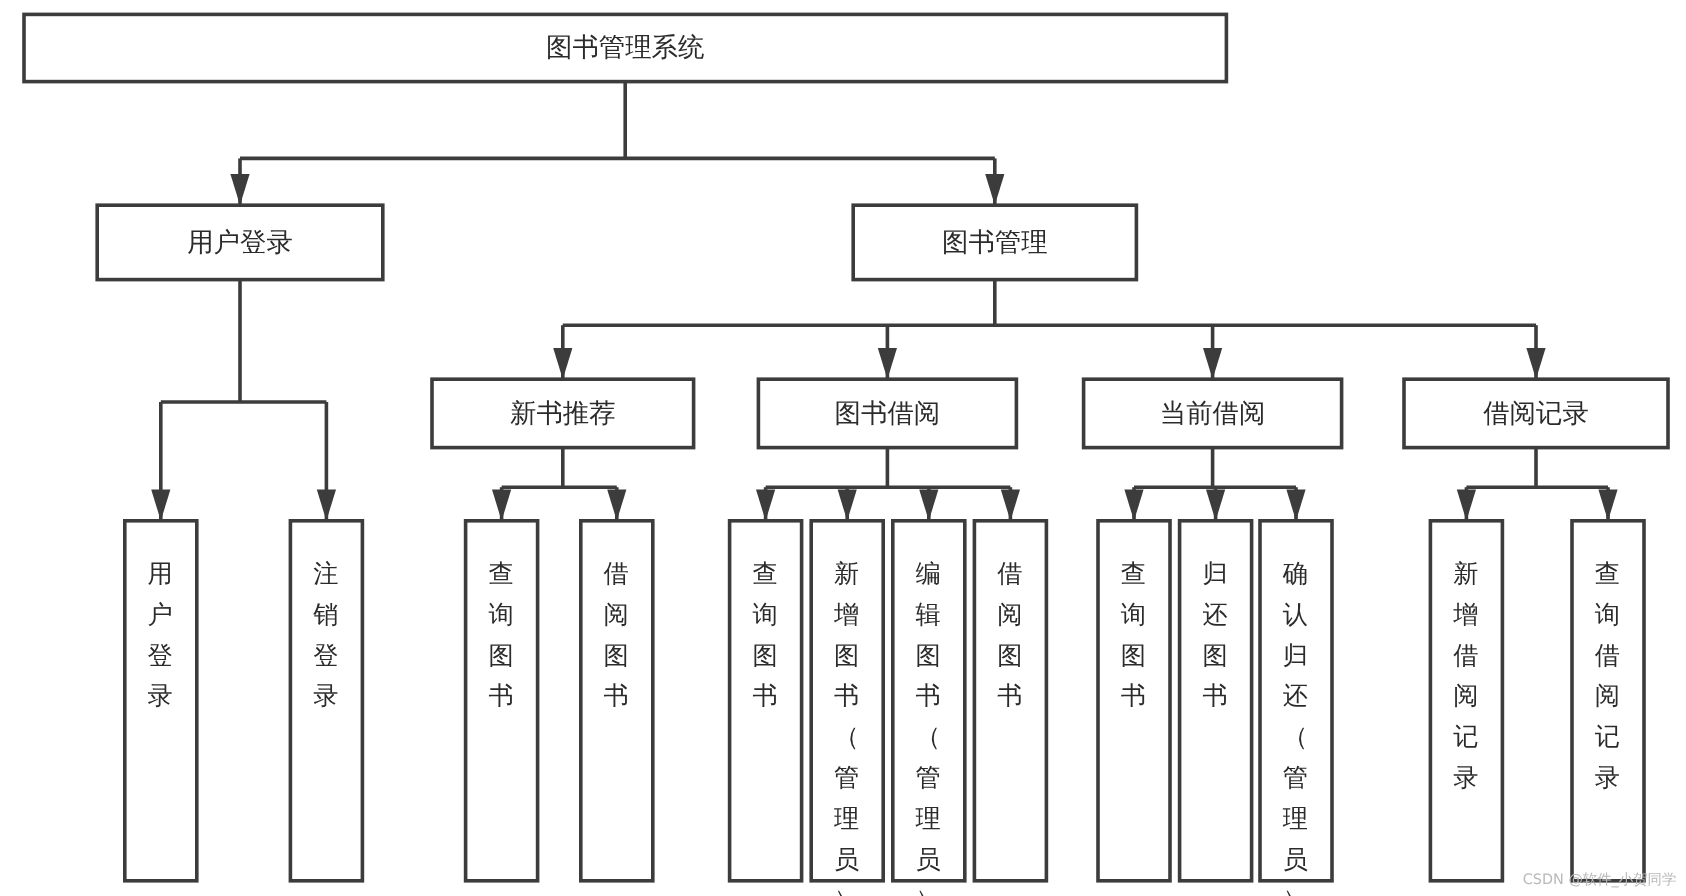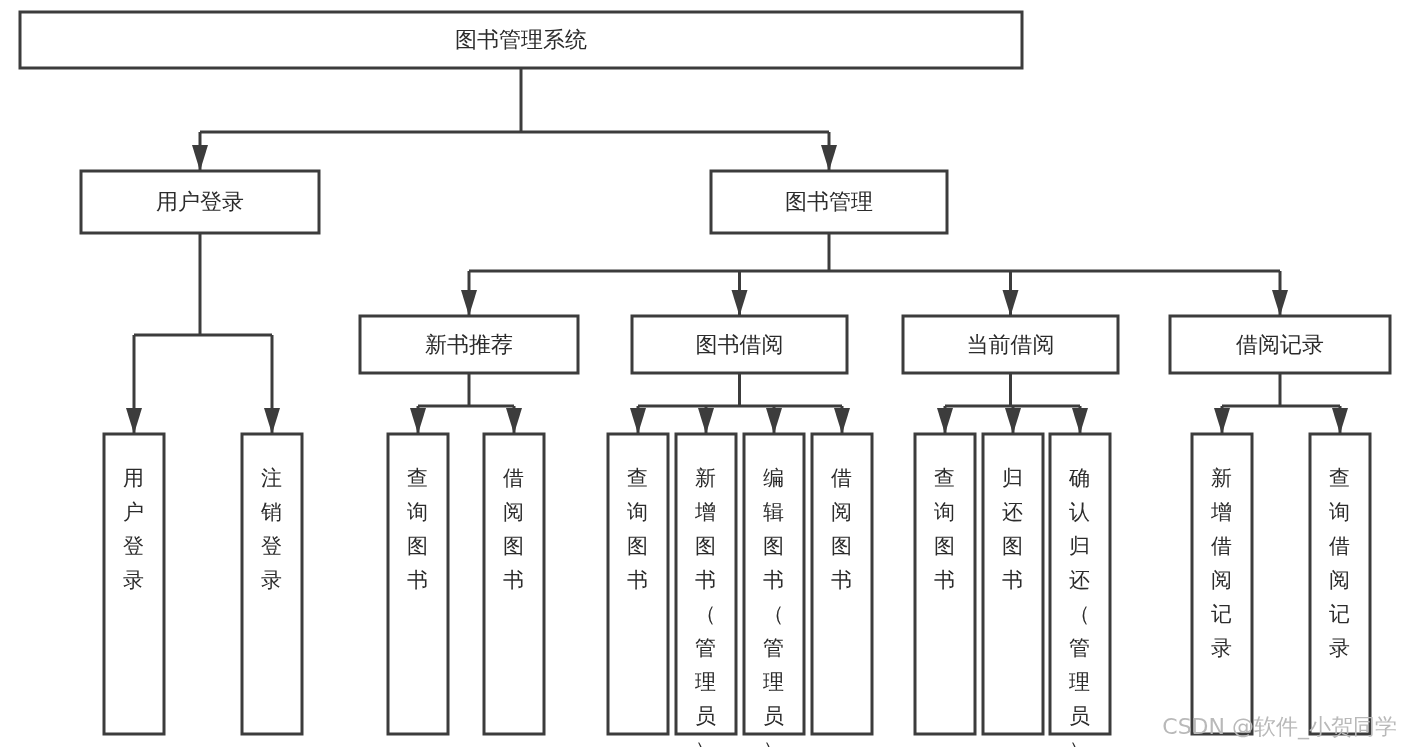--- a/index.html
+++ b/index.html
@@ -51,21 +51,21 @@
   }
   .node-label.vertical-label {
     font-size: 21px;
     letter-spacing: 1px;
   }
   .watermark-text {
     position: absolute;
     right: 8px;
     bottom: 5px;
     font-family: "DejaVu Sans", "Liberation Sans", sans-serif;
-    font-size: 22px;
+    font-size: 12px;
     color: #b9b9b9;
     white-space: nowrap;
     pointer-events: none;
   }
 </style>
 </head>
 <body>
 
 <div id="diagram-root">
   <svg class="diagram" viewBox="0 0 1405 747">

